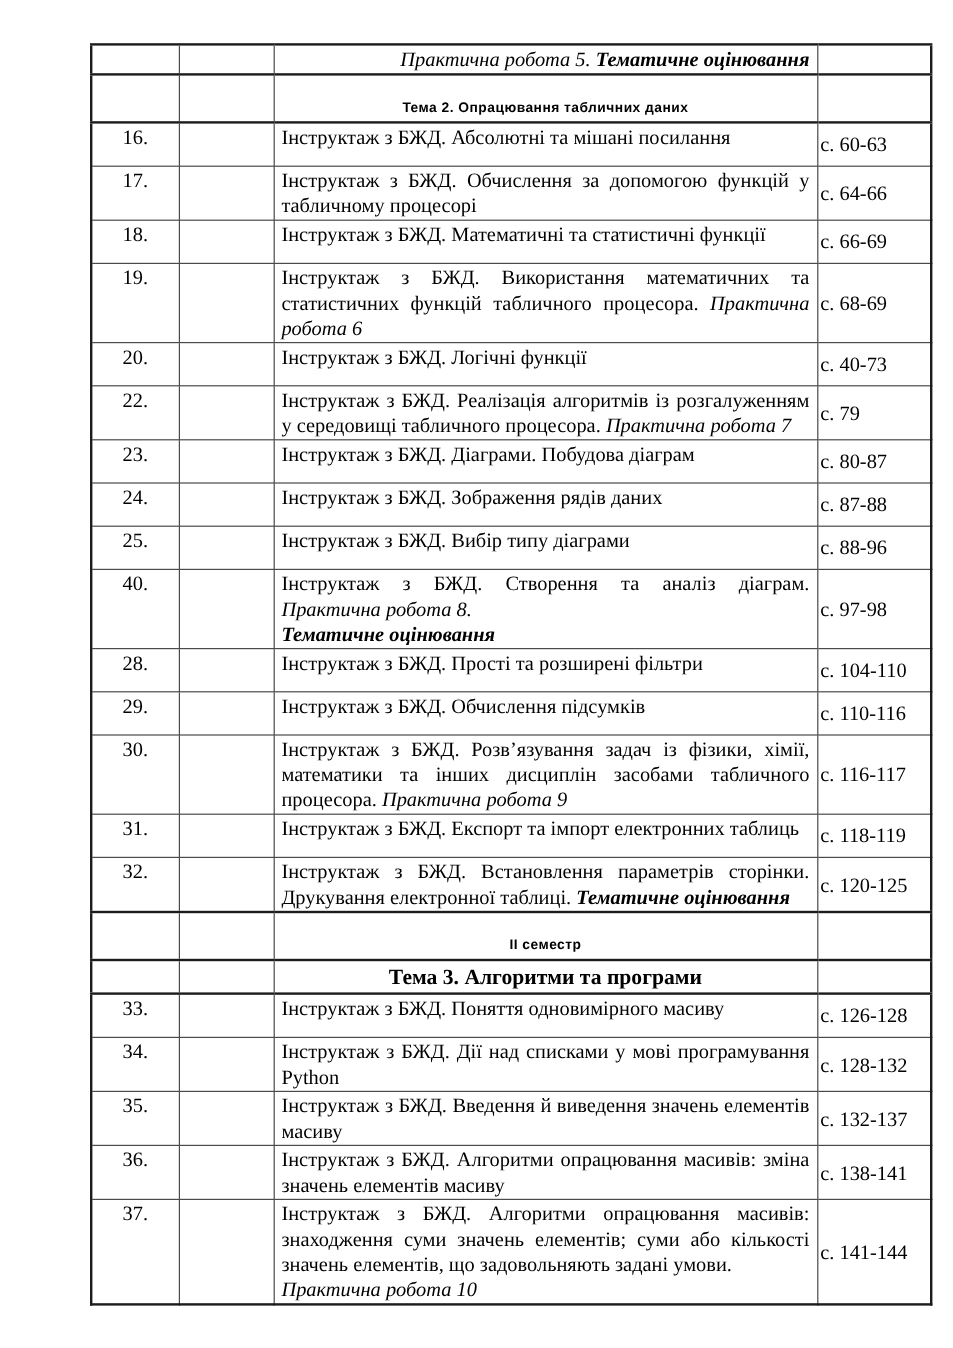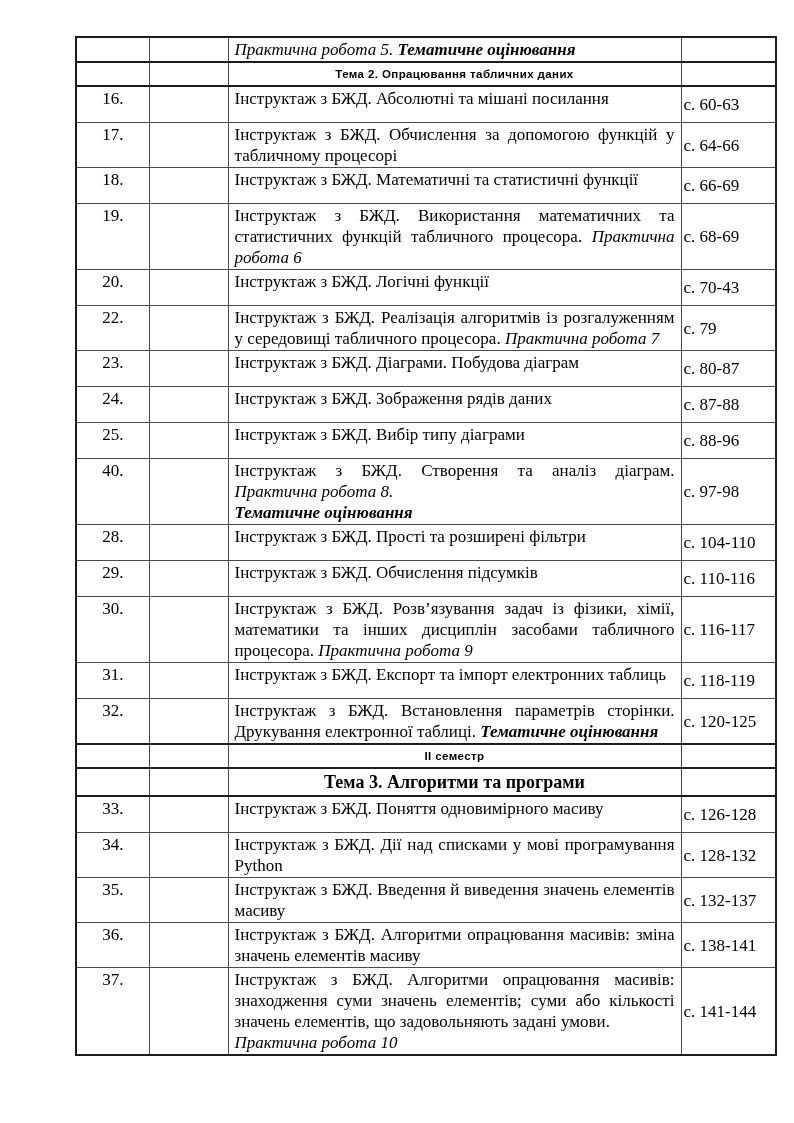--- a/index.html
+++ b/index.html
@@ -27,30 +27,30 @@
   }
   td.num-cell   { text-align:center; padding:1px 2px;margin-left:13px; }
   td.date-cell  { padding:1px 2px; }
   td.topic-cell { text-align:justify; }
   td.pages-cell { vertical-align:middle; padding:7px 2px;margin-left:28px; }
 
   tr.intro td, tr.theme-small td, tr.theme-large td {
     border-top:2px solid #1c1c1c;
     border-bottom:2px solid #1c1c1c;
   }
-  tr.intro td.topic-cell { text-align:left; }
+  tr.intro td.topic-cell { text-align:right; }
 
   tr.theme-small td.topic-cell {
     text-align:center;
     font-family:"Liberation Sans", sans-serif;
     font-weight:bold;
     font-size:11.5px;
     letter-spacing:0.4px;
     line-height:18px;
-    padding-top:2px; padding-bottom:2px;
+    padding-top:18px; padding-bottom:2px;
   }
   tr.theme-large td.topic-cell {
     text-align:center;
     font-weight:bold;
     font-size:18px;
     line-height:24px;
   }
 
   .jline { text-align:justify; }
   .jline.stretch { text-align-last:justify; }
@@ -103,21 +103,21 @@
         <tr class="lesson">
           <td class="num-cell">19.</td>
           <td class="date-cell"></td>
           <td class="topic-cell"><span class="seg-n">Інструктаж з БЖД. Використання математичних та статистичних функцій табличного процесора. </span><span class="seg-i">Практична робота 6</span></td>
           <td class="pages-cell">с. 68-69</td>
         </tr>
         <tr class="lesson">
           <td class="num-cell">20.</td>
           <td class="date-cell"></td>
           <td class="topic-cell"><span class="seg-n">Інструктаж з БЖД. Логічні функції</span></td>
-          <td class="pages-cell">с. 70-43</td>
+          <td class="pages-cell">с. 40-73</td>
         </tr>
         <tr class="lesson">
           <td class="num-cell">22.</td>
           <td class="date-cell"></td>
           <td class="topic-cell"><span class="seg-n">Інструктаж з БЖД. Реалізація алгоритмів із розгалуженням у середовищі табличного процесора. </span><span class="seg-i">Практична робота 7</span></td>
           <td class="pages-cell">с. 79</td>
         </tr>
         <tr class="lesson">
           <td class="num-cell">23.</td>
           <td class="date-cell"></td>

